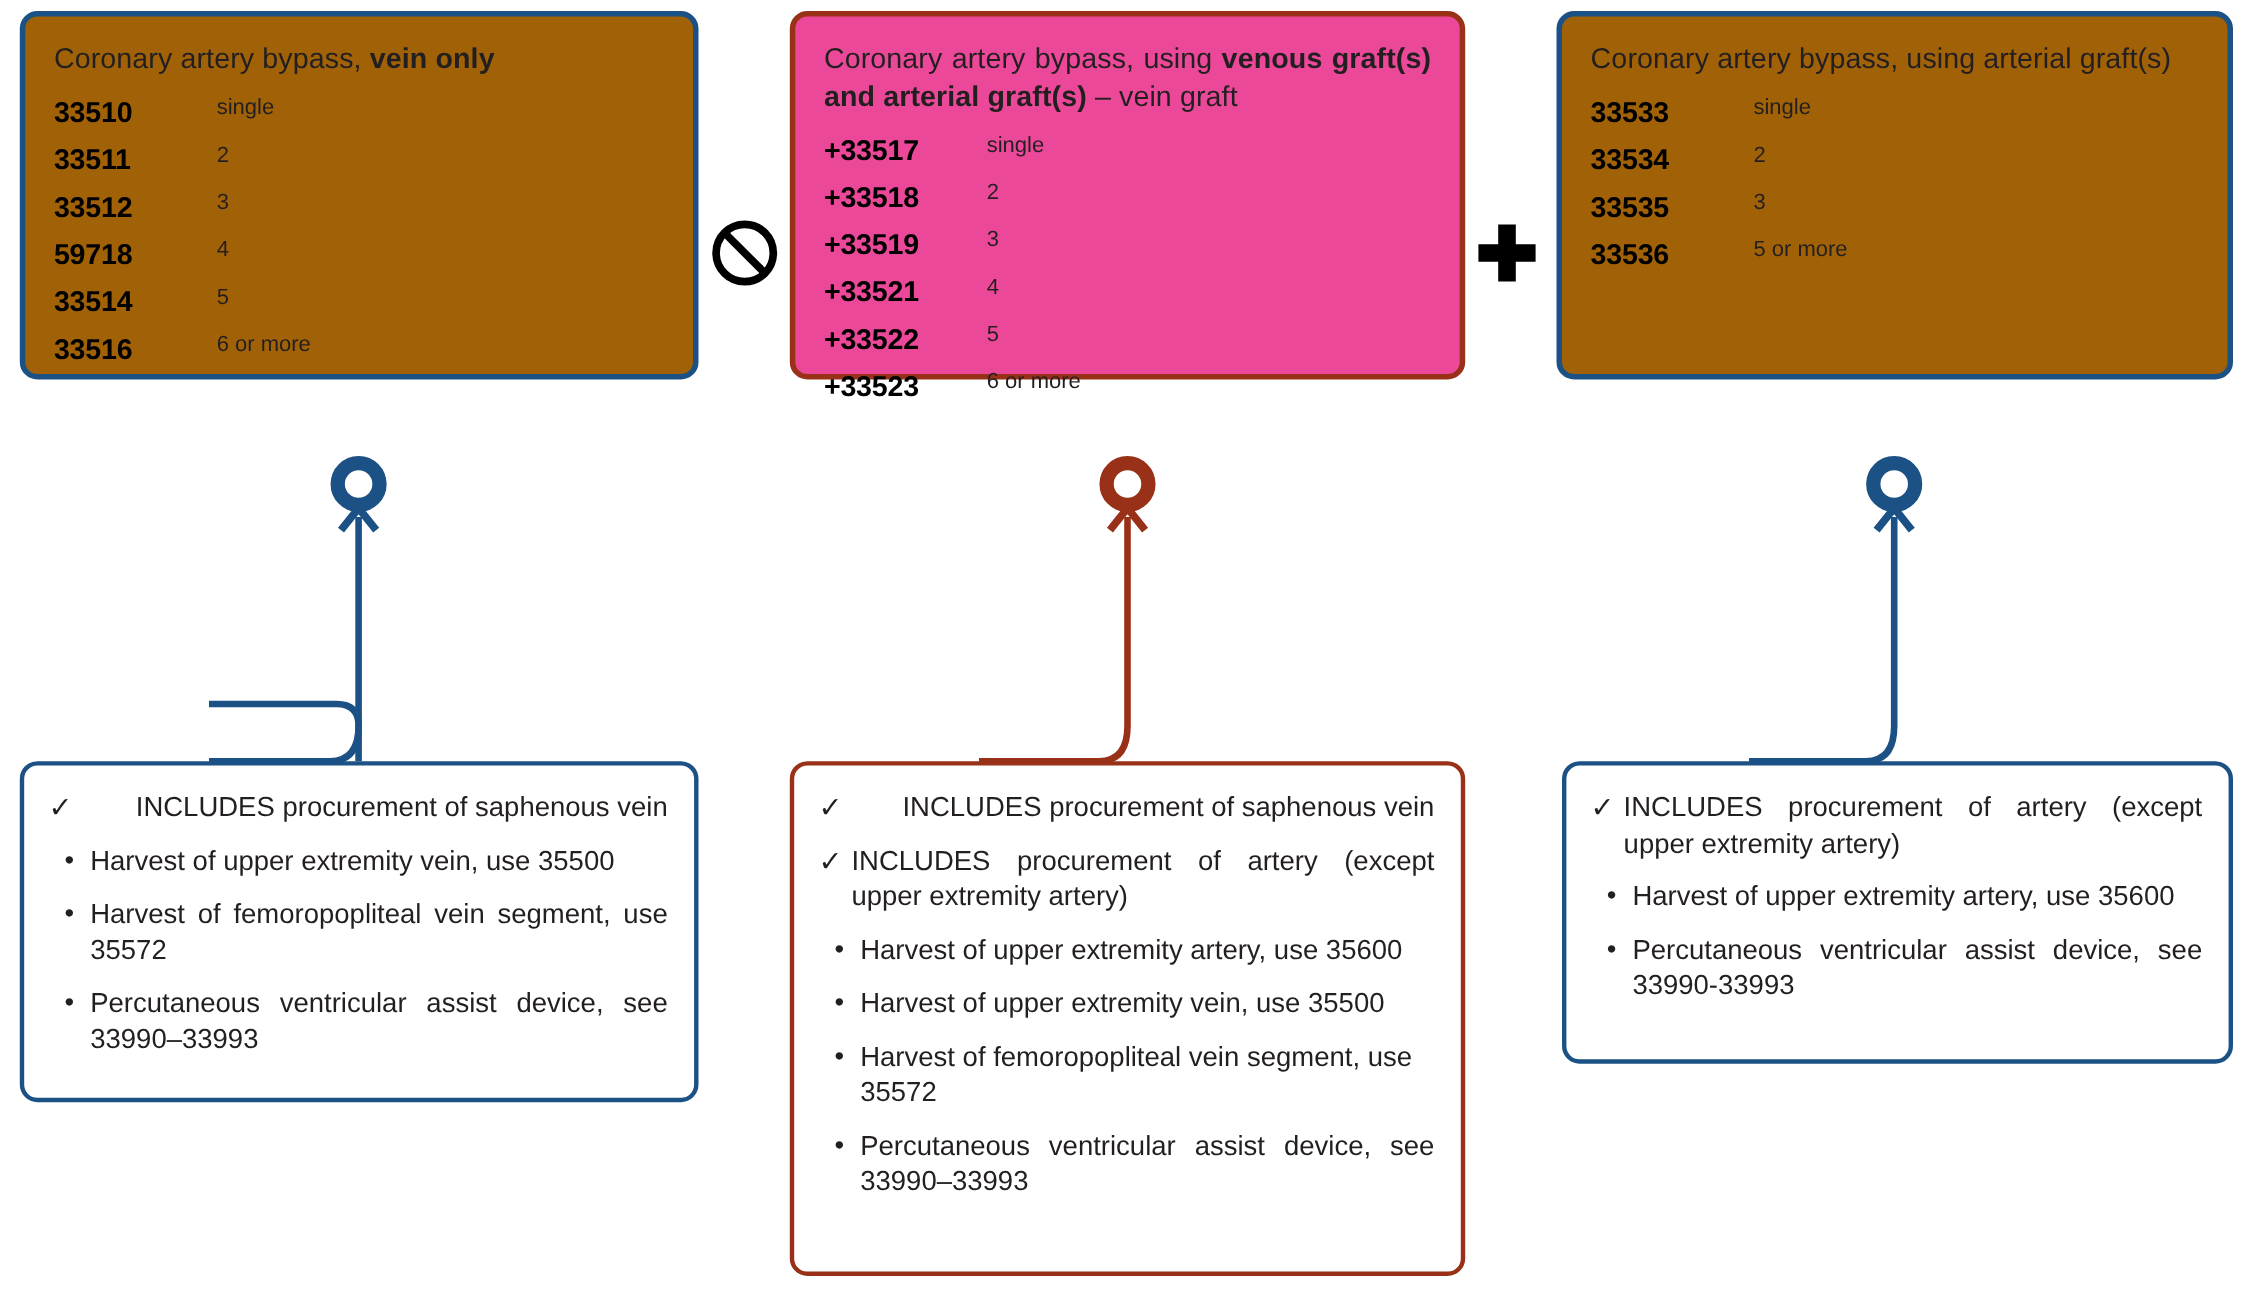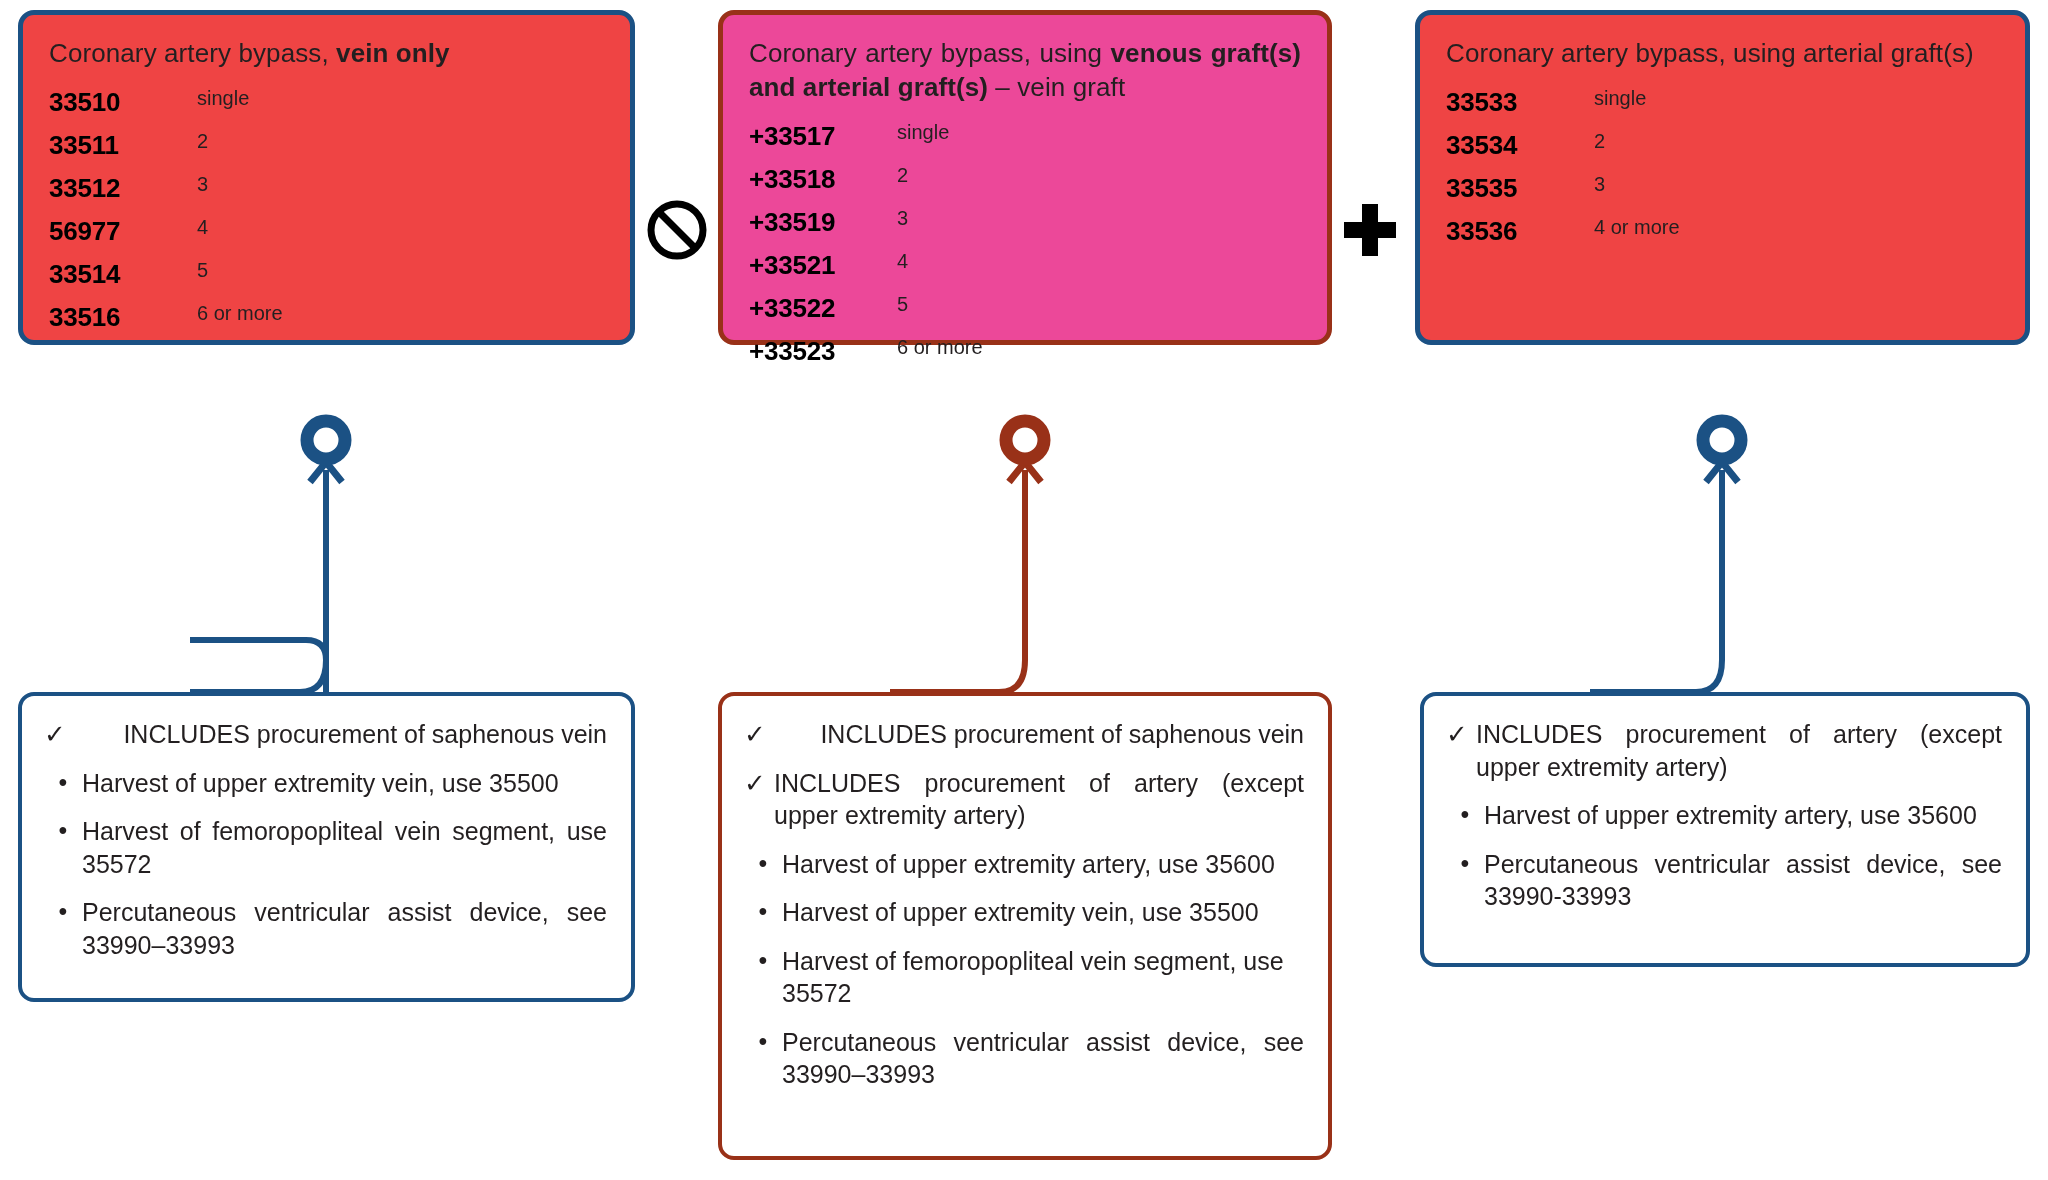--- a/index.html
+++ b/index.html
@@ -17,21 +17,21 @@
   }
 
   
   .card {
     position: absolute;
     box-sizing: border-box;
     border-radius: 16px;
     border-style: solid;
   }
   .card.blue {
-    background: #ef4444;
+    background: #a16207;
     border-color: #1b5184;
     border-width: 5px;
   }
   .card.red {
     background: #ec4899;
     border-color: #993118;
     border-width: 5px;
   }
   .card.note-blue {
     background: #ffffff;
@@ -141,21 +141,21 @@
   </div>
   <div class="code-row">
     <span class="code-num">33511</span>
     <span class="code-desc">2</span>
   </div>
   <div class="code-row">
     <span class="code-num">33512</span>
     <span class="code-desc">3</span>
   </div>
   <div class="code-row">
-    <span class="code-num">56977</span>
+    <span class="code-num">59718</span>
     <span class="code-desc">4</span>
   </div>
   <div class="code-row">
     <span class="code-num">33514</span>
     <span class="code-desc">5</span>
   </div>
   <div class="code-row">
     <span class="code-num">33516</span>
     <span class="code-desc">6 or more</span>
   </div>
@@ -202,21 +202,21 @@
   <div class="code-row">
     <span class="code-num">33534</span>
     <span class="code-desc">2</span>
   </div>
   <div class="code-row">
     <span class="code-num">33535</span>
     <span class="code-desc">3</span>
   </div>
   <div class="code-row">
     <span class="code-num">33536</span>
-    <span class="code-desc">4 or more</span>
+    <span class="code-desc">5 or more</span>
   </div>
 </div>
 
 <div class="op" style="left:645px; top:198px;">
   <svg width="64" height="64" viewBox="0 0 64 64" aria-hidden="true">
     <circle cx="32" cy="32" r="26" fill="none" stroke="#000000" stroke-width="7"></circle>
     <line x1="13.5" y1="13.5" x2="50.5" y2="50.5" stroke="#000000" stroke-width="7"></line>
   </svg>
 </div>
 

